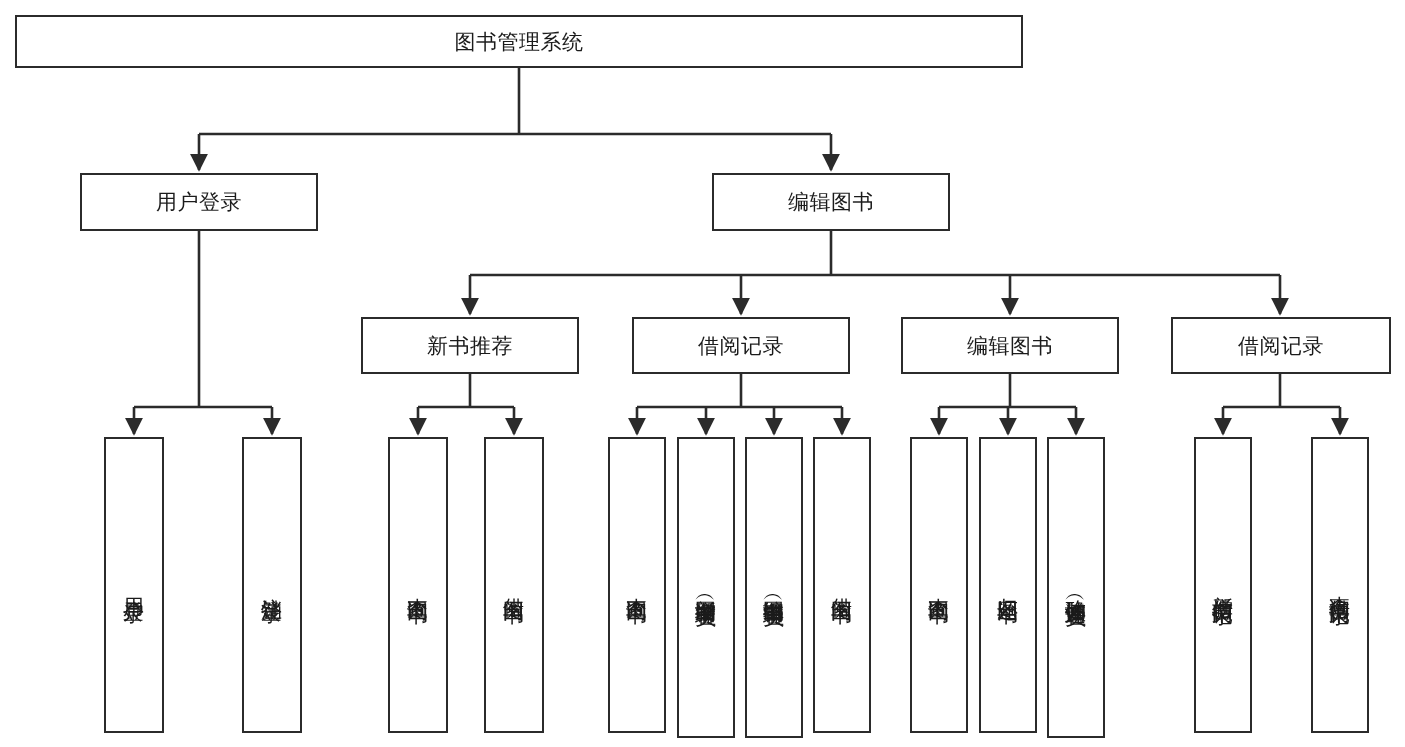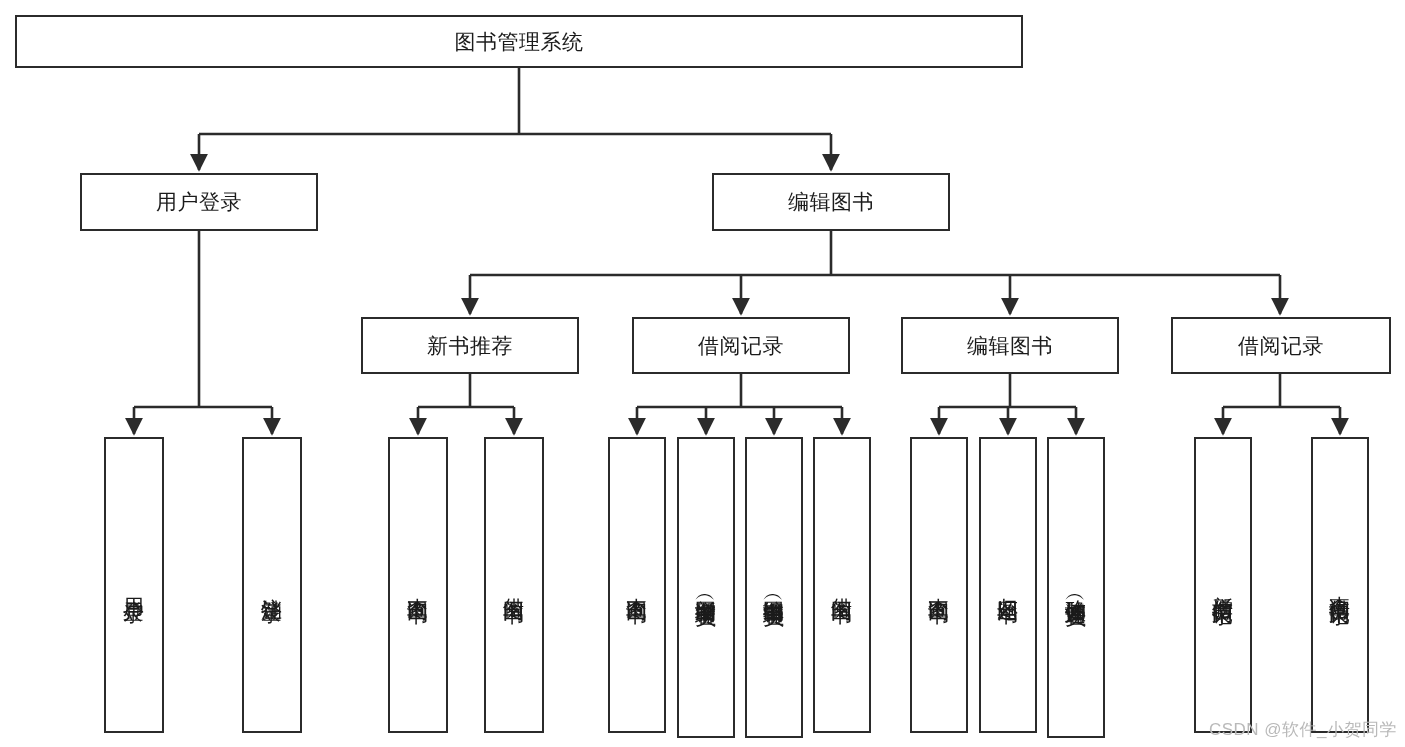--- a/index.html
+++ b/index.html
@@ -167,14 +167,13 @@
         <span>确认归还（管理员）</span>
       </div>
       <div class="node vert" style="left: 1194px; top: 437px; width: 58px; height: 296px;">
         <span>新增借阅记录</span>
       </div>
       <div class="node vert" style="left: 1311px; top: 437px; width: 58px; height: 296px;">
         <span>查询借阅记录</span>
       </div>
     </div>
 
-  <div class="watermark">CSDN @软件_小贺同学</div>
 </div>
 
 </body></html>

